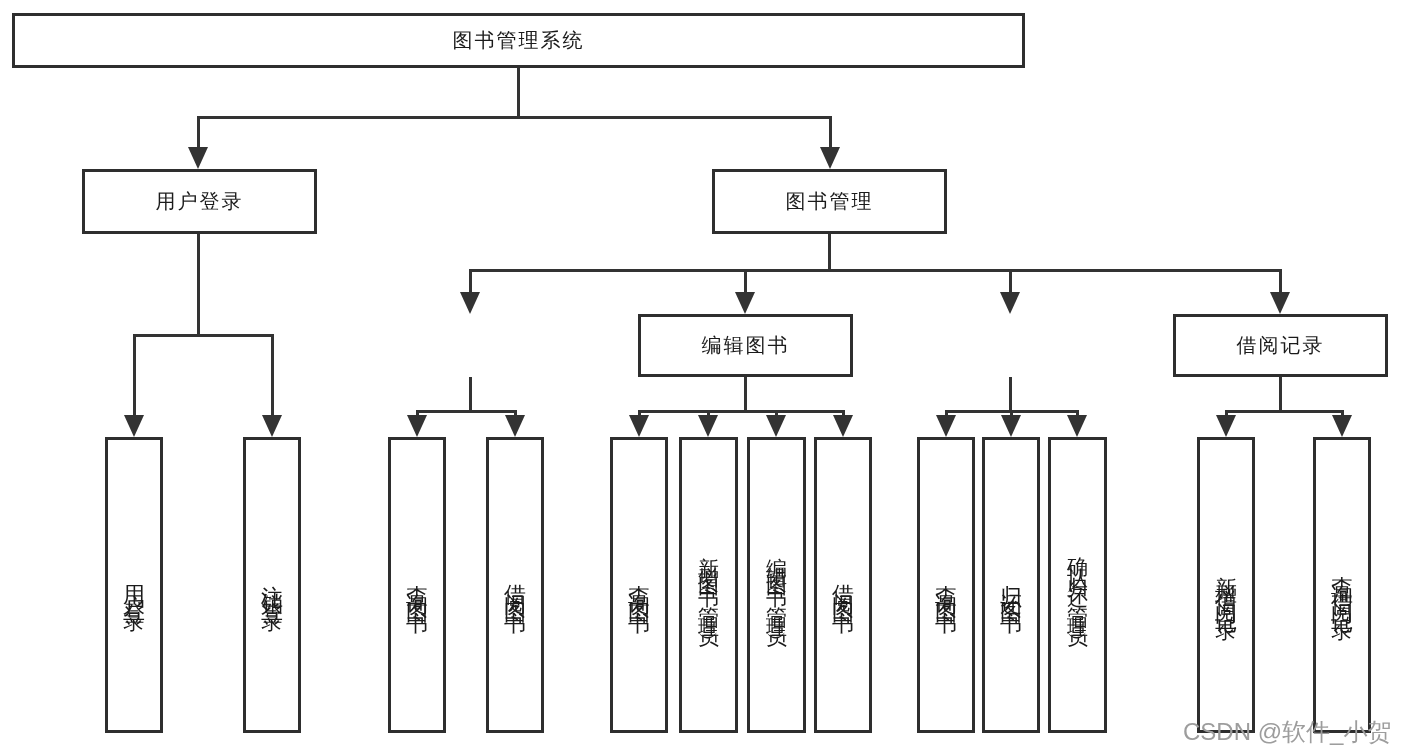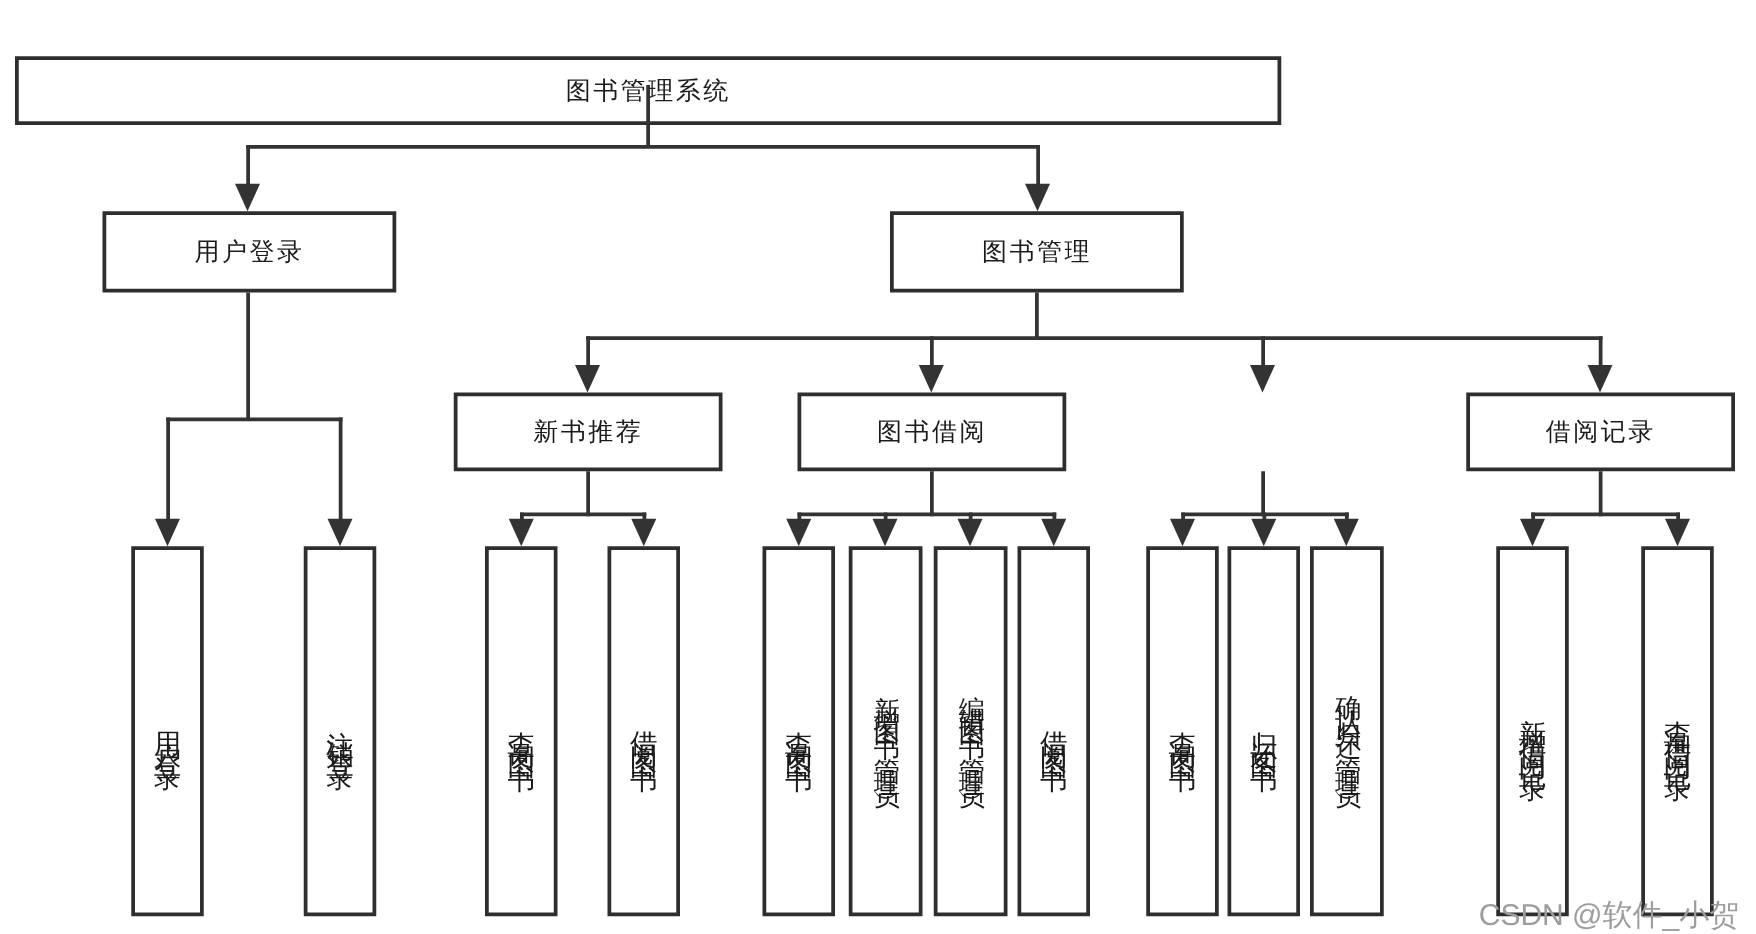--- a/index.html
+++ b/index.html
@@ -34,21 +34,21 @@
   .watermark{
     position:absolute;left:1183px;top:716px;
     font-size:24px;color:#9d9d9d;letter-spacing:0px;
   }
 </style>
 </head>
 <body>
 
 <div class="stage">
 
-  <div class="box" style="left:12px;top:13px;width:1013px;height:55px;margin-top:32px;">
+  <div class="box" style="left:12px;top:13px;width:1013px;height:55px;">
     <span>图书管理系统</span>
   </div>
 
   <div class="line" style="left:517px;top:68px;width:3px;height:50px;"></div>
   <div class="line" style="left:197px;top:116px;width:635px;height:3px;"></div>
   <div class="line" style="left:197px;top:116px;width:3px;height:34px;"></div>
   <div class="ah" style="left:188px;top:147px;"></div>
   <div class="line" style="left:829px;top:116px;width:3px;height:34px;"></div>
   <div class="ah" style="left:820px;top:147px;"></div>
 
@@ -70,25 +70,22 @@
   <div class="line" style="left:469px;top:269px;width:813px;height:3px;"></div>
   <div class="line" style="left:469px;top:269px;width:3px;height:26px;"></div>
   <div class="ah" style="left:460px;top:292px;"></div>
   <div class="line" style="left:744px;top:269px;width:3px;height:26px;"></div>
   <div class="ah" style="left:735px;top:292px;"></div>
   <div class="line" style="left:1009px;top:269px;width:3px;height:26px;"></div>
   <div class="ah" style="left:1000px;top:292px;"></div>
   <div class="line" style="left:1279px;top:269px;width:3px;height:26px;"></div>
   <div class="ah" style="left:1270px;top:292px;"></div>
 
-  <div class="box" style="left:363px;top:314px;width:215px;height:63px;">
-    <span>新书推荐</span>
-  </div>
   <div class="box" style="left:638px;top:314px;width:215px;height:63px;">
-    <span>图书借阅</span>
+    <span>编辑图书</span>
   </div>
   <div class="box" style="left:1173px;top:314px;width:215px;height:63px;">
     <span>借阅记录</span>
   </div>
 
   <div class="line" style="left:469px;top:377px;width:3px;height:36px;"></div>
   <div class="line" style="left:416px;top:410px;width:101px;height:3px;"></div>
   <div class="line" style="left:416px;top:410px;width:3px;height:10px;"></div>
   <div class="ah" style="left:407px;top:415px;"></div>
   <div class="line" style="left:514px;top:410px;width:3px;height:10px;"></div>

